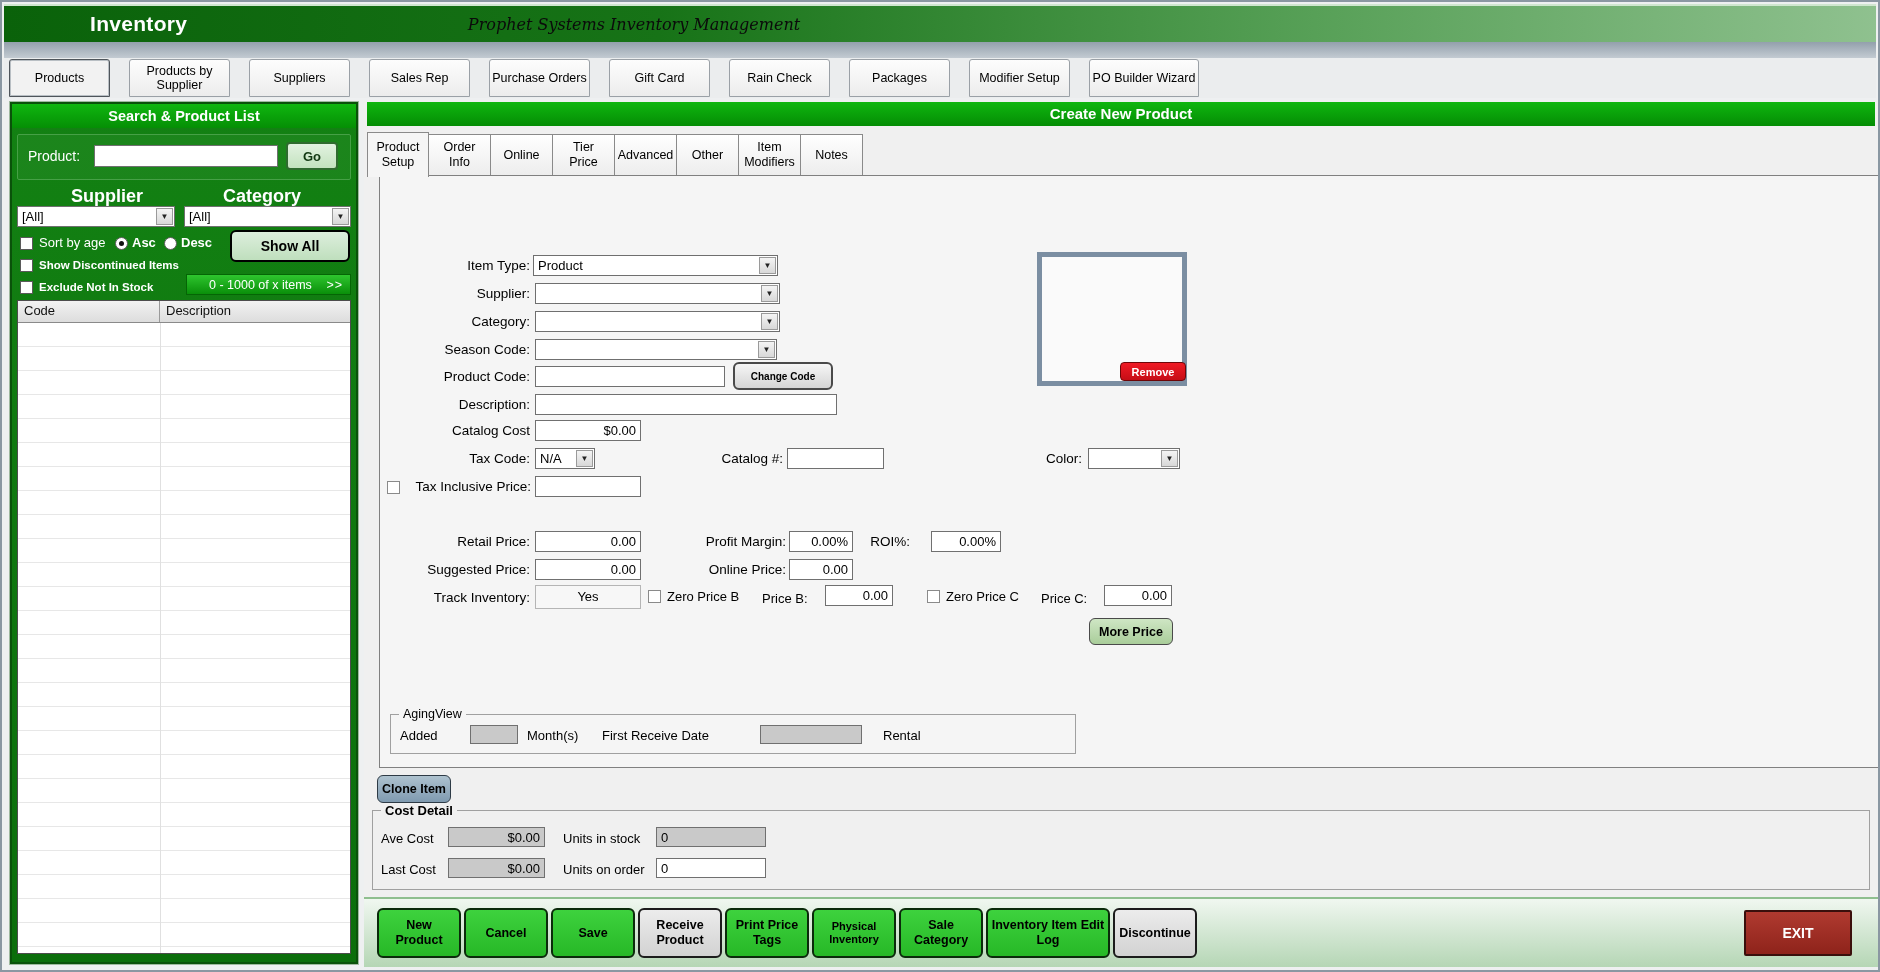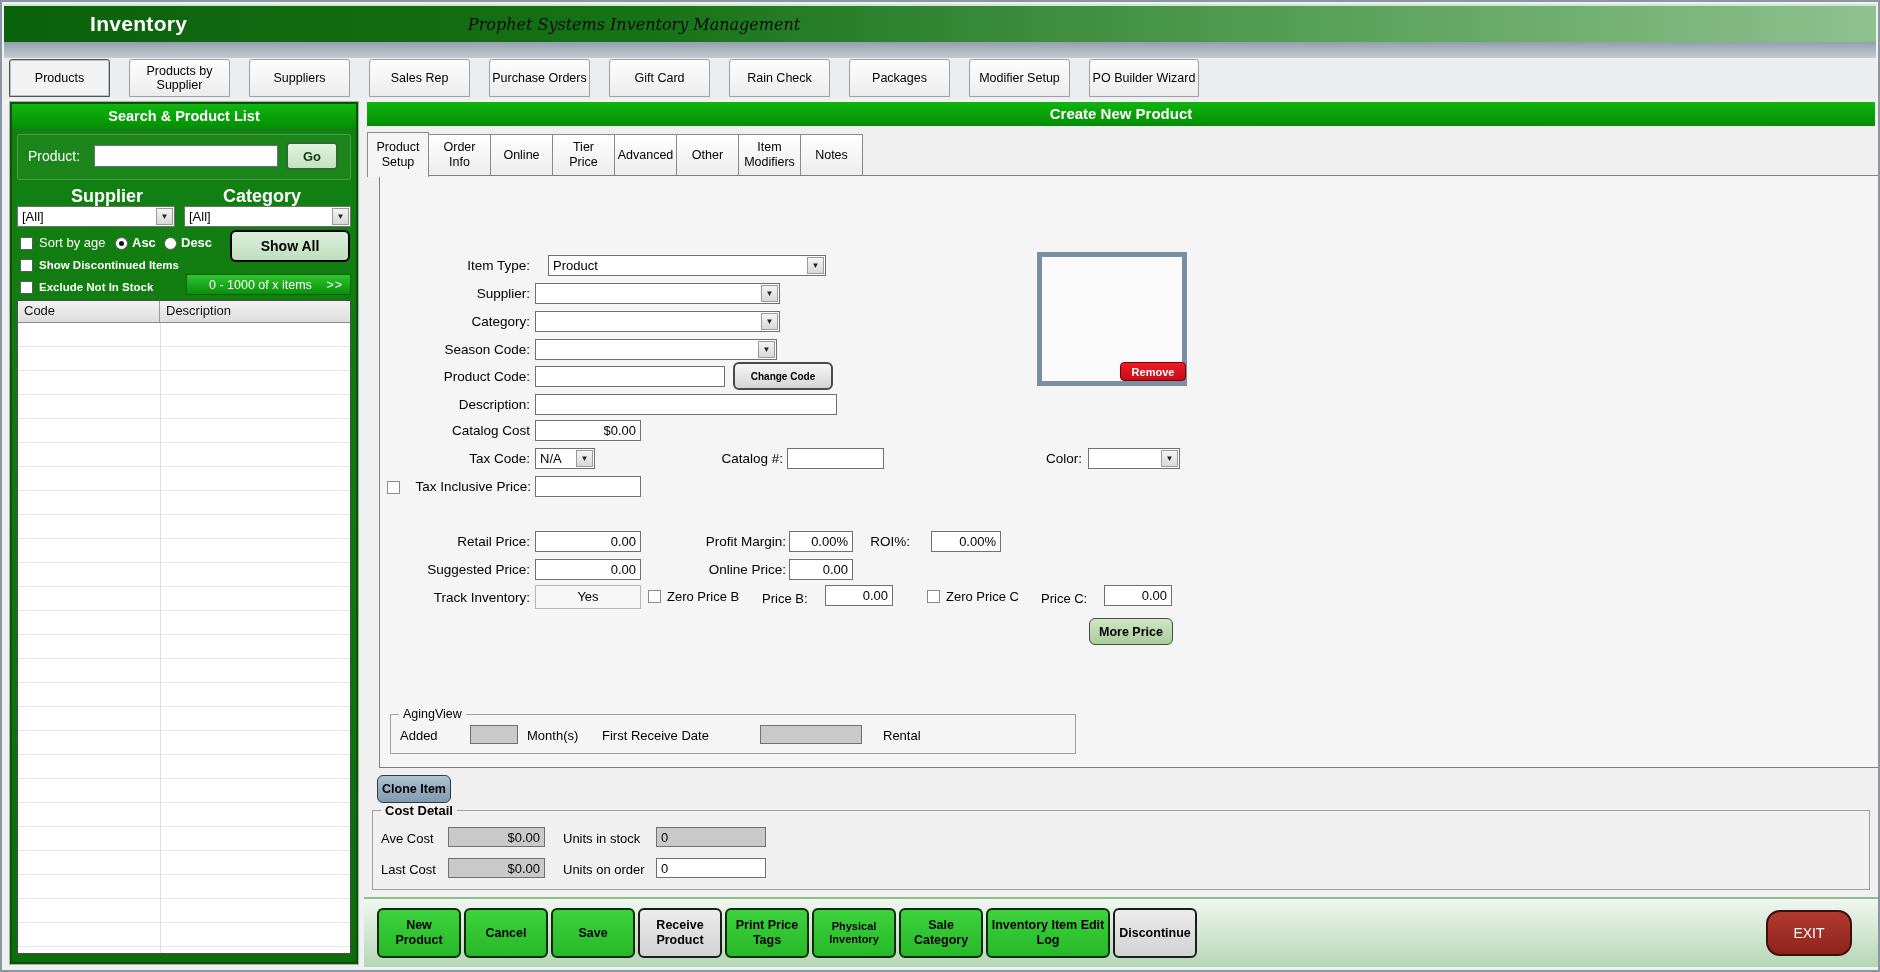--- a/index.html
+++ b/index.html
@@ -112,23 +112,23 @@
   .bottombar { left:0; top:795px; width:1514px; height:70px;
     background:linear-gradient(#f0f7f0,#b5d6b5); border-top:2px solid #8fbf8f; }
   .actions { position:absolute; left:13px; top:9px; display:flex; gap:3px; }
   .btn-act { width:84px; height:50px; border:2px solid #0b2b0b; border-radius:6px;
     background:linear-gradient(#3ed23e,#27b827); font-size:12.5px; font-weight:bold; color:#000;
     text-align:center; line-height:1.2; display:flex; align-items:center; justify-content:center;
     padding:2px; cursor:pointer; }
   .btn-act.small { font-size:11px; }
   .btn-act.wide { width:124px; }
   .btn-act.gray { background:linear-gradient(#ececec,#d2d2d2); border-color:#1c1c1c; }
-  .btn-exit { position:absolute; right:26px; top:11px; width:86px; height:46px;
-    background:linear-gradient(#b03a30,#8e231b); border:2px solid #3a0f0c; border-radius:14px;
-    color:#fff; font-size:14px; font-weight:normal; cursor:pointer; }
+  .btn-exit { position:absolute; right:26px; top:11px; width:108px; height:46px;
+    background:linear-gradient(#b03a30,#8e231b); border:2px solid #3a0f0c; border-radius:2px;
+    color:#fff; font-size:14px; font-weight:bold; cursor:pointer; }
 </style>
 </head>
 <body>
 
 <div class="win">
 
   <div class="abs titlebar">
     <div class="abs title">Inventory</div>
     <div class="abs subtitle">Prophet Systems Inventory Management</div>
   </div>
@@ -209,21 +209,21 @@
       <div class="stab">Tier Price</div>
       <div class="stab">Advanced</div>
       <div class="stab">Other</div>
       <div class="stab">Item Modifiers</div>
       <div class="stab">Notes</div>
     </div>
 
     <div class="abs contentbox">
 
       <span class="flabel" style="left:0; top:82px; width:150px;">Item Type:</span>
-      <div class="combo" style="left:168px; top:79px; width:278px;text-align:center;">
+      <div class="combo" style="left:153px; top:79px; width:245px;text-align:center;">
         <span class="val">Product</span>
         <span class="arrow">▼</span>
       </div>
 
       <span class="flabel" style="left:0; top:110px; width:150px;">Supplier:</span>
       <div class="combo" style="left:155px; top:107px; width:245px;">
         <span class="val"></span>
         <span class="arrow">▼</span>
       </div>
 

